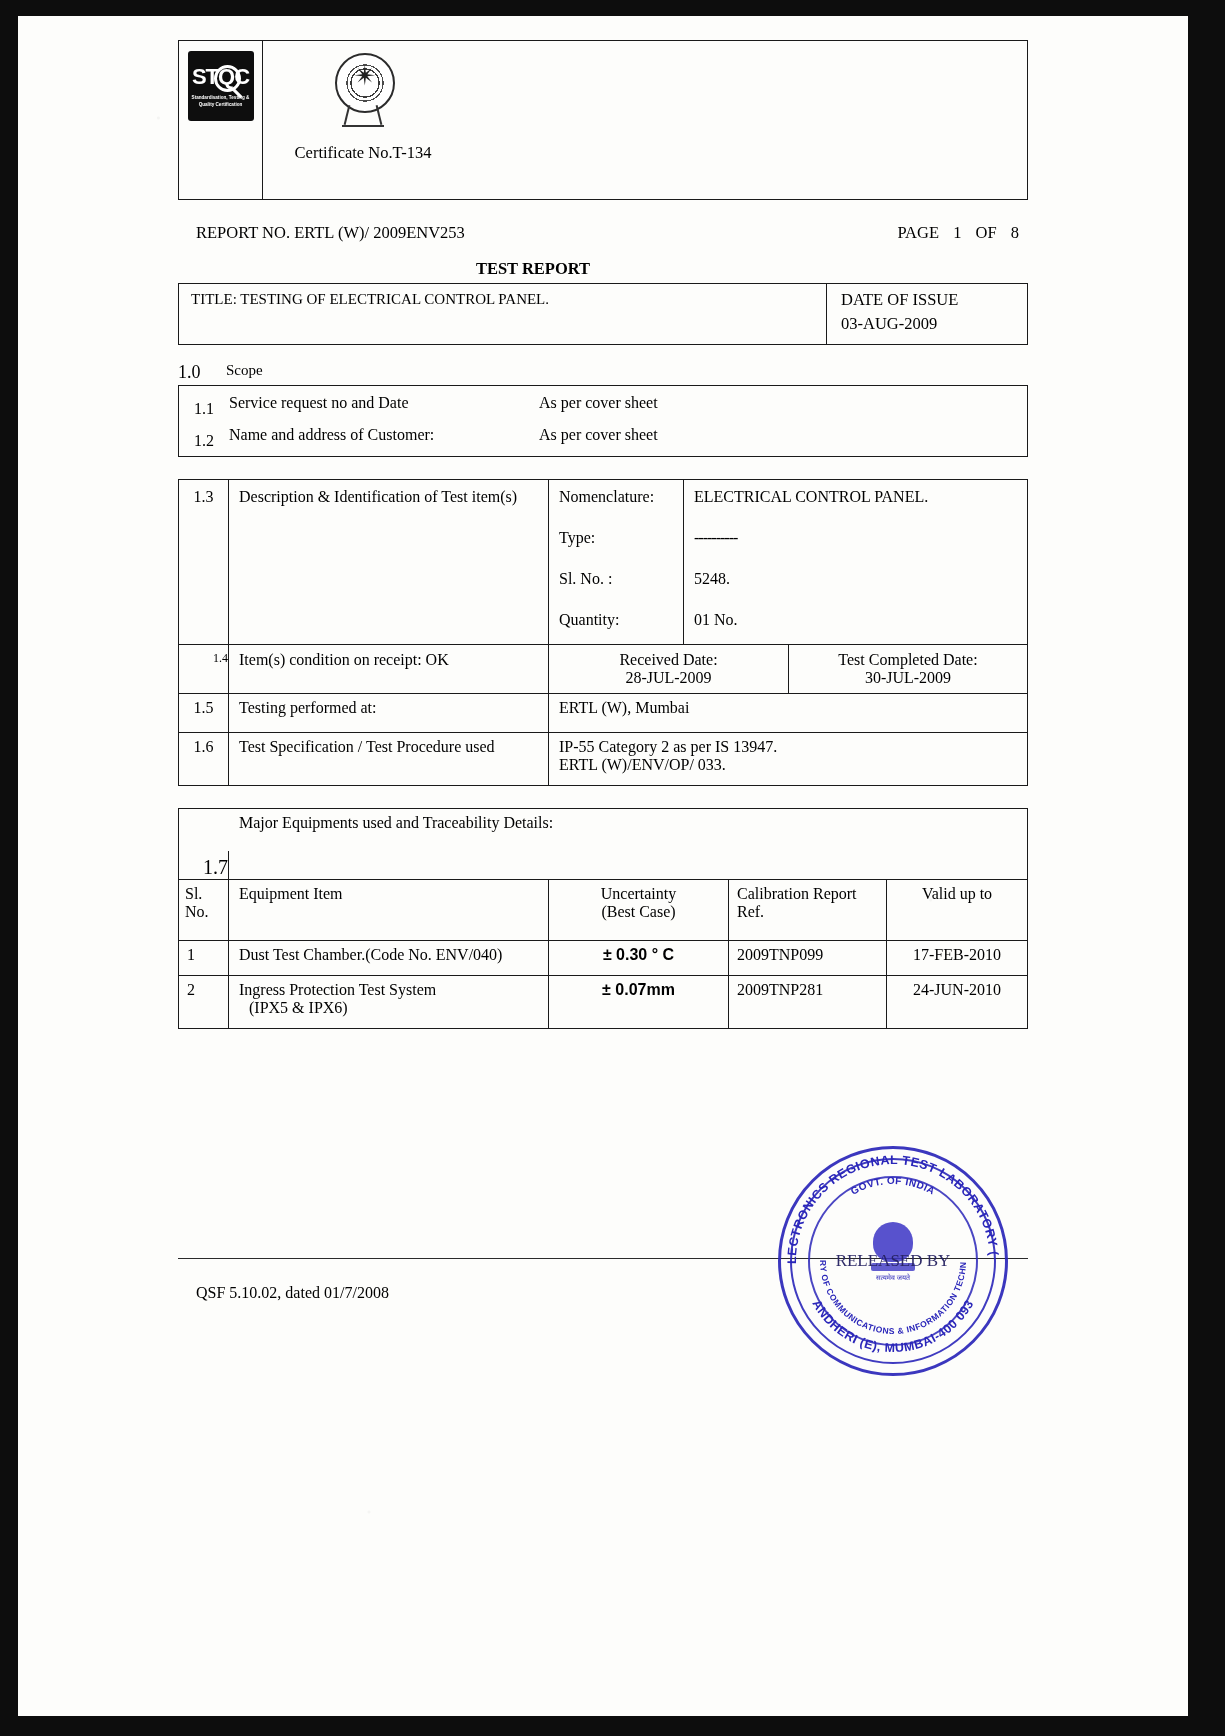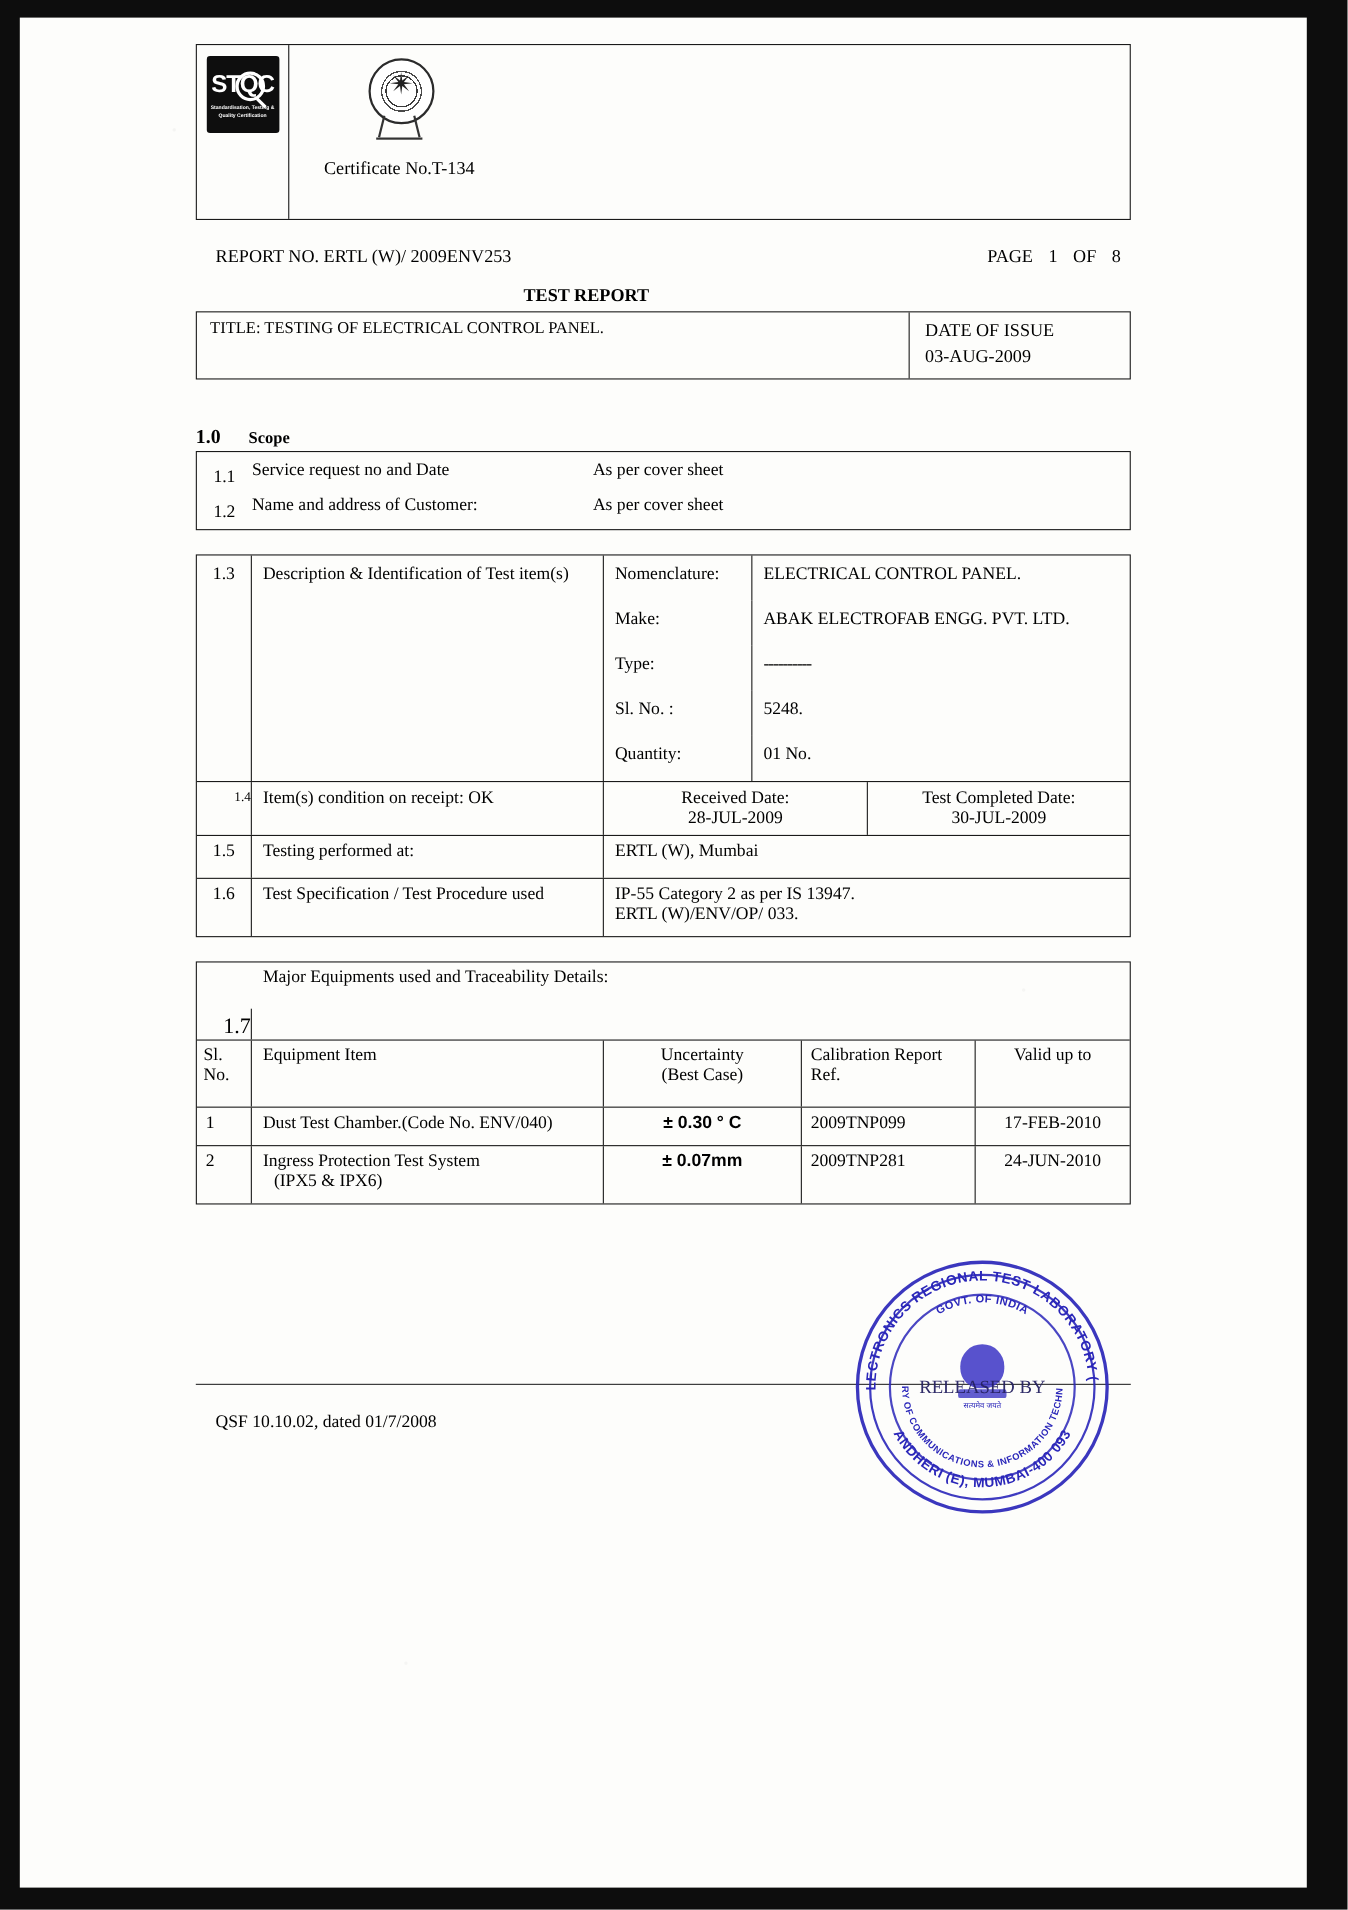--- a/index.html
+++ b/index.html
@@ -165,25 +165,24 @@
   .title-right{
     width:200px;
     padding:6px 0 0 14px;
     font-size:16.5px;
     box-sizing:border-box;
   }
   .title-right .d2{margin-top:4px;}
 
   
   .scope-head{
-    margin-top:42px;
+    margin-top:17px;
     font-size:18px;
-    font-weight:bold;
+    font-weight:normal;
     display:flex;
-    align-items:flex-end;
   }
   .scope-head .num{width:48px;}
   .scope-head .lbl{font-size:15px;}
 
   .box{
     border:1.5px solid #1a1a1a;
     box-sizing:border-box;
   }
   .row{display:flex;}
   .c-no{
@@ -433,24 +432,20 @@
       <div class="desc-body">
         <div class="desc-left1">1.3</div>
         <div class="desc-left2">Description &amp; Identification of Test item(s)</div>
         <div class="desc-right">
           <div class="spec-rows">
             <div class="spec-row">
               <div class="spec-k">Nomenclature:</div>
               <div class="spec-v">ELECTRICAL CONTROL PANEL.</div>
             </div>
             <div class="spec-row">
-              <div class="spec-k">Make:</div>
-              <div class="spec-v">ABAK ELECTROFAB ENGG. PVT. LTD.</div>
-            </div>
-            <div class="spec-row">
               <div class="spec-k">Type:</div>
               <div class="spec-v dash-val">----------</div>
             </div>
             <div class="spec-row">
               <div class="spec-k">Sl. No. :</div>
               <div class="spec-v">5248.</div>
             </div>
             <div class="spec-row">
               <div class="spec-k">Quantity:</div>
               <div class="spec-v">01 No.</div>
@@ -530,21 +525,21 @@
         </div>
         <div class="er3">± 0.07mm</div>
         <div class="er4">2009TNP281</div>
         <div class="er5">24-JUN-2010</div>
       </div>
     </div>
 
   </div>
 
   <div class="foot-rule"></div>
-  <div class="foot-text">QSF 10.10.02, dated 01/7/2008</div>
+  <div class="foot-text">QSF 5.10.02, dated 01/7/2008</div>
 
   <div class="stamp">
     <div class="c-outer"></div>
     <div class="c-mid"></div>
     <div class="c-in"></div>
     <svg viewBox="0 0 230 230">
       <defs>
         <path id="arcTop" d="M 18,115 A 97,97 0 0 1 212,115"></path>
         <path id="arcBottom" d="M 24,115 A 91,91 0 0 0 206,115"></path>
         <path id="arcTopIn" d="M 38,115 A 77,77 0 0 1 192,115"></path>

